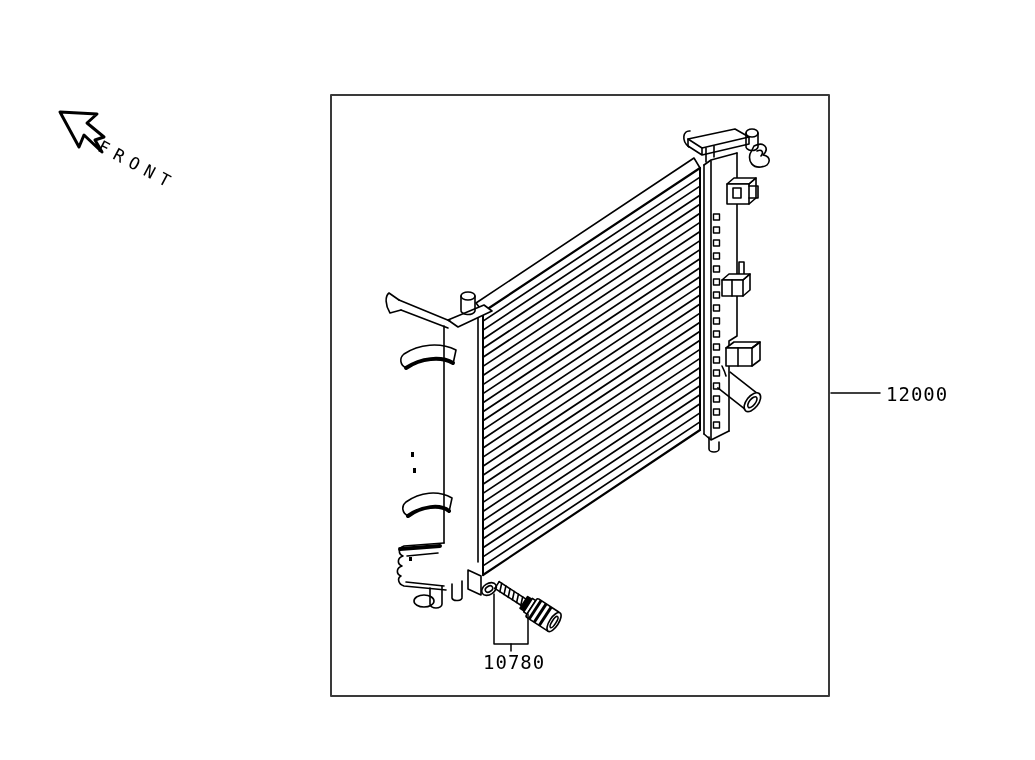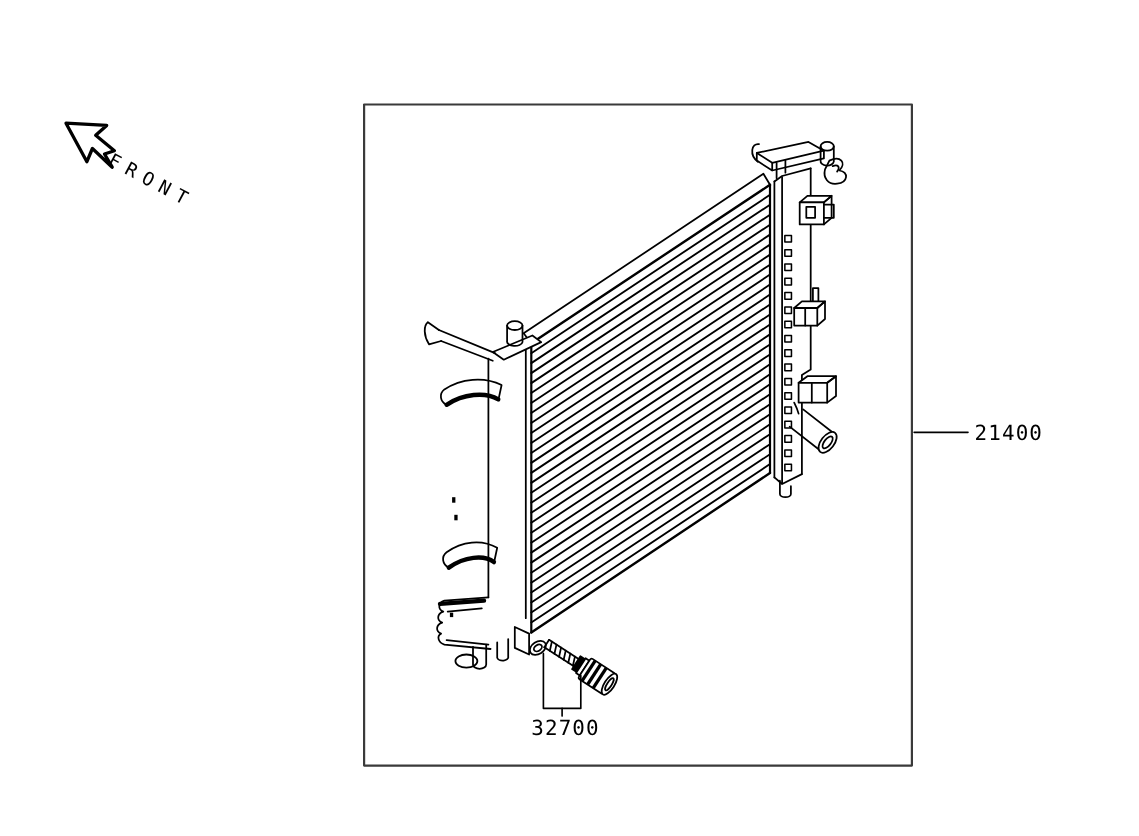--- a/index.html
+++ b/index.html
@@ -192,15 +192,15 @@
     </g>
 
     <line x1="831" y1="393" x2="880" y2="393" stroke-width="1.5"></line>
     <g stroke-width="1.5">
       <polyline points="494,594 494,644 528,644 528,614"></polyline>
       <line x1="511" y1="644" x2="511" y2="651"></line>
     </g>
   </svg>
 
   <span id="front-label" class="lbl">FRONT</span>
-  <span id="pn-21400" class="lbl">21400</span>
-  <span id="pn-21480" class="lbl">32700</span>
+  <span id="pn-21400" class="lbl">12000</span>
+  <span id="pn-21480" class="lbl">10780</span>
 </div>
 
 </body></html>

